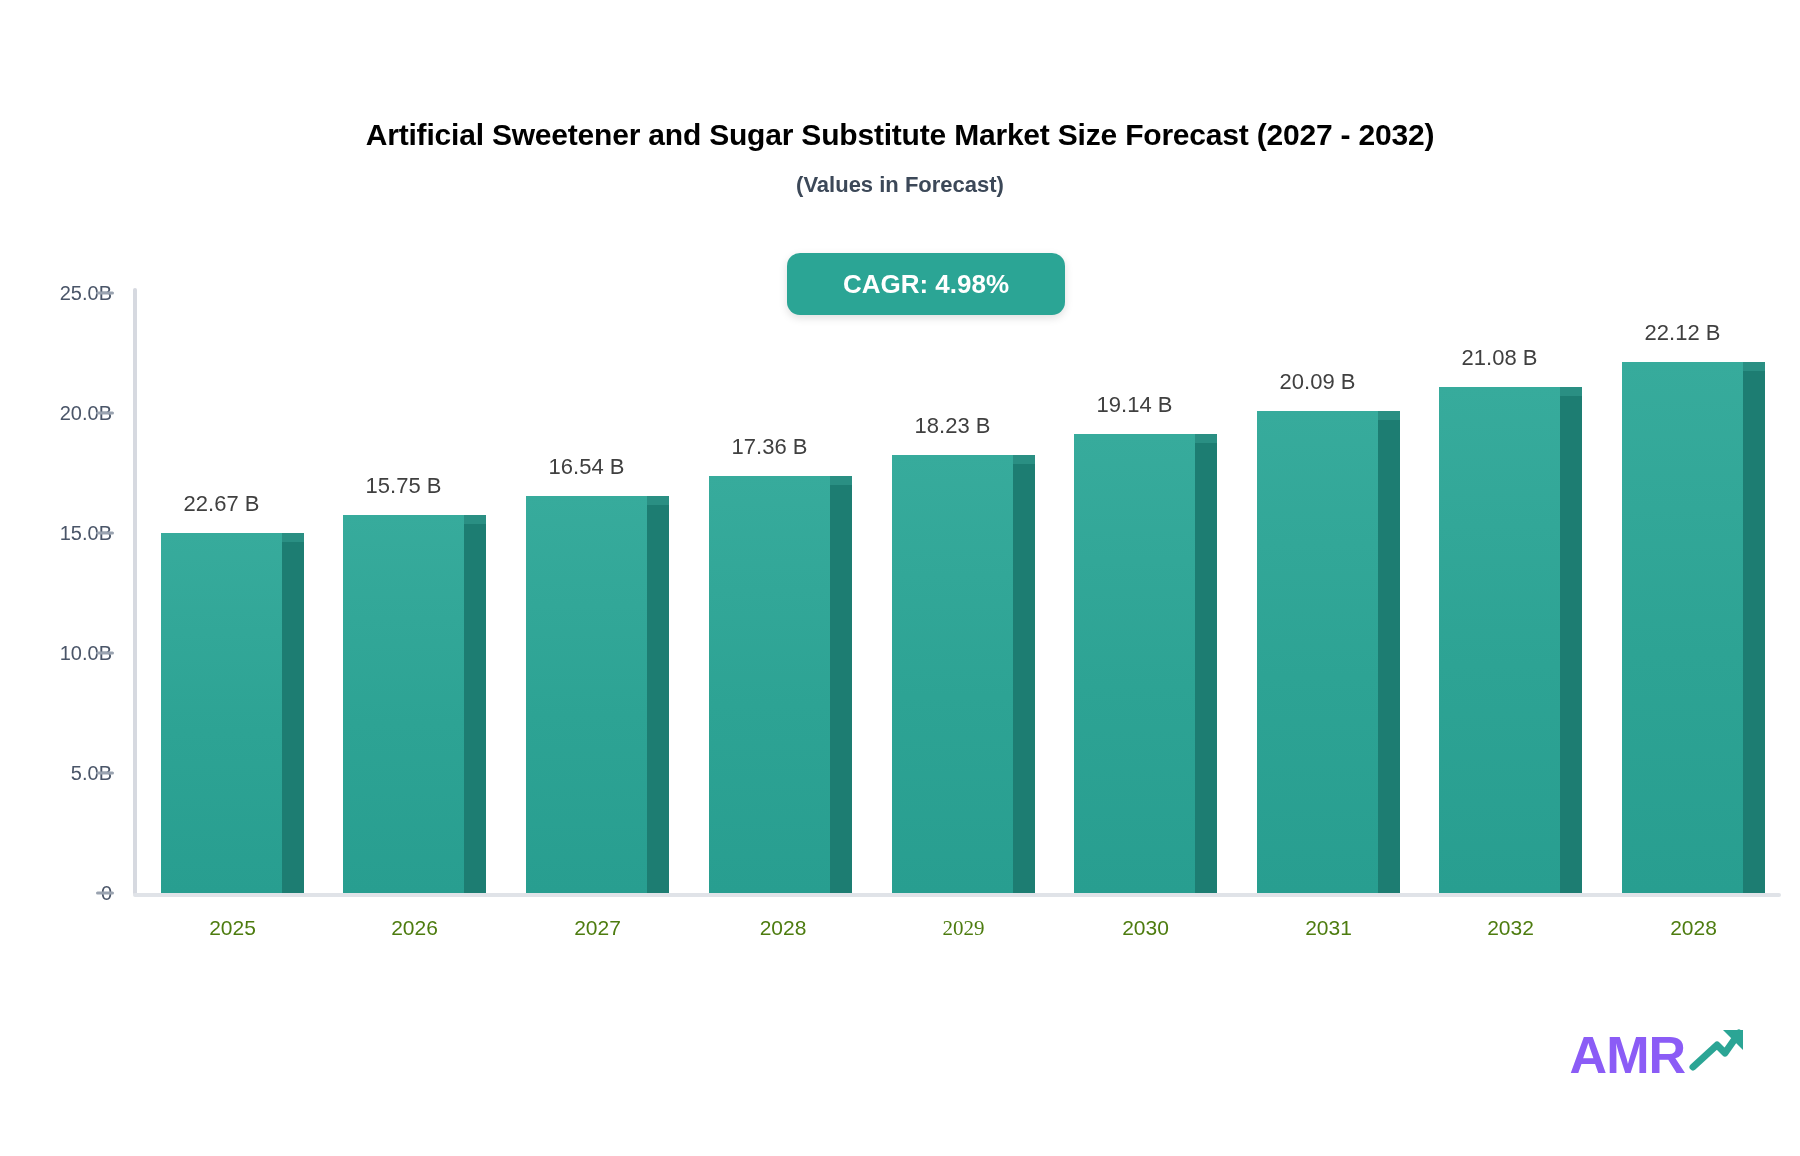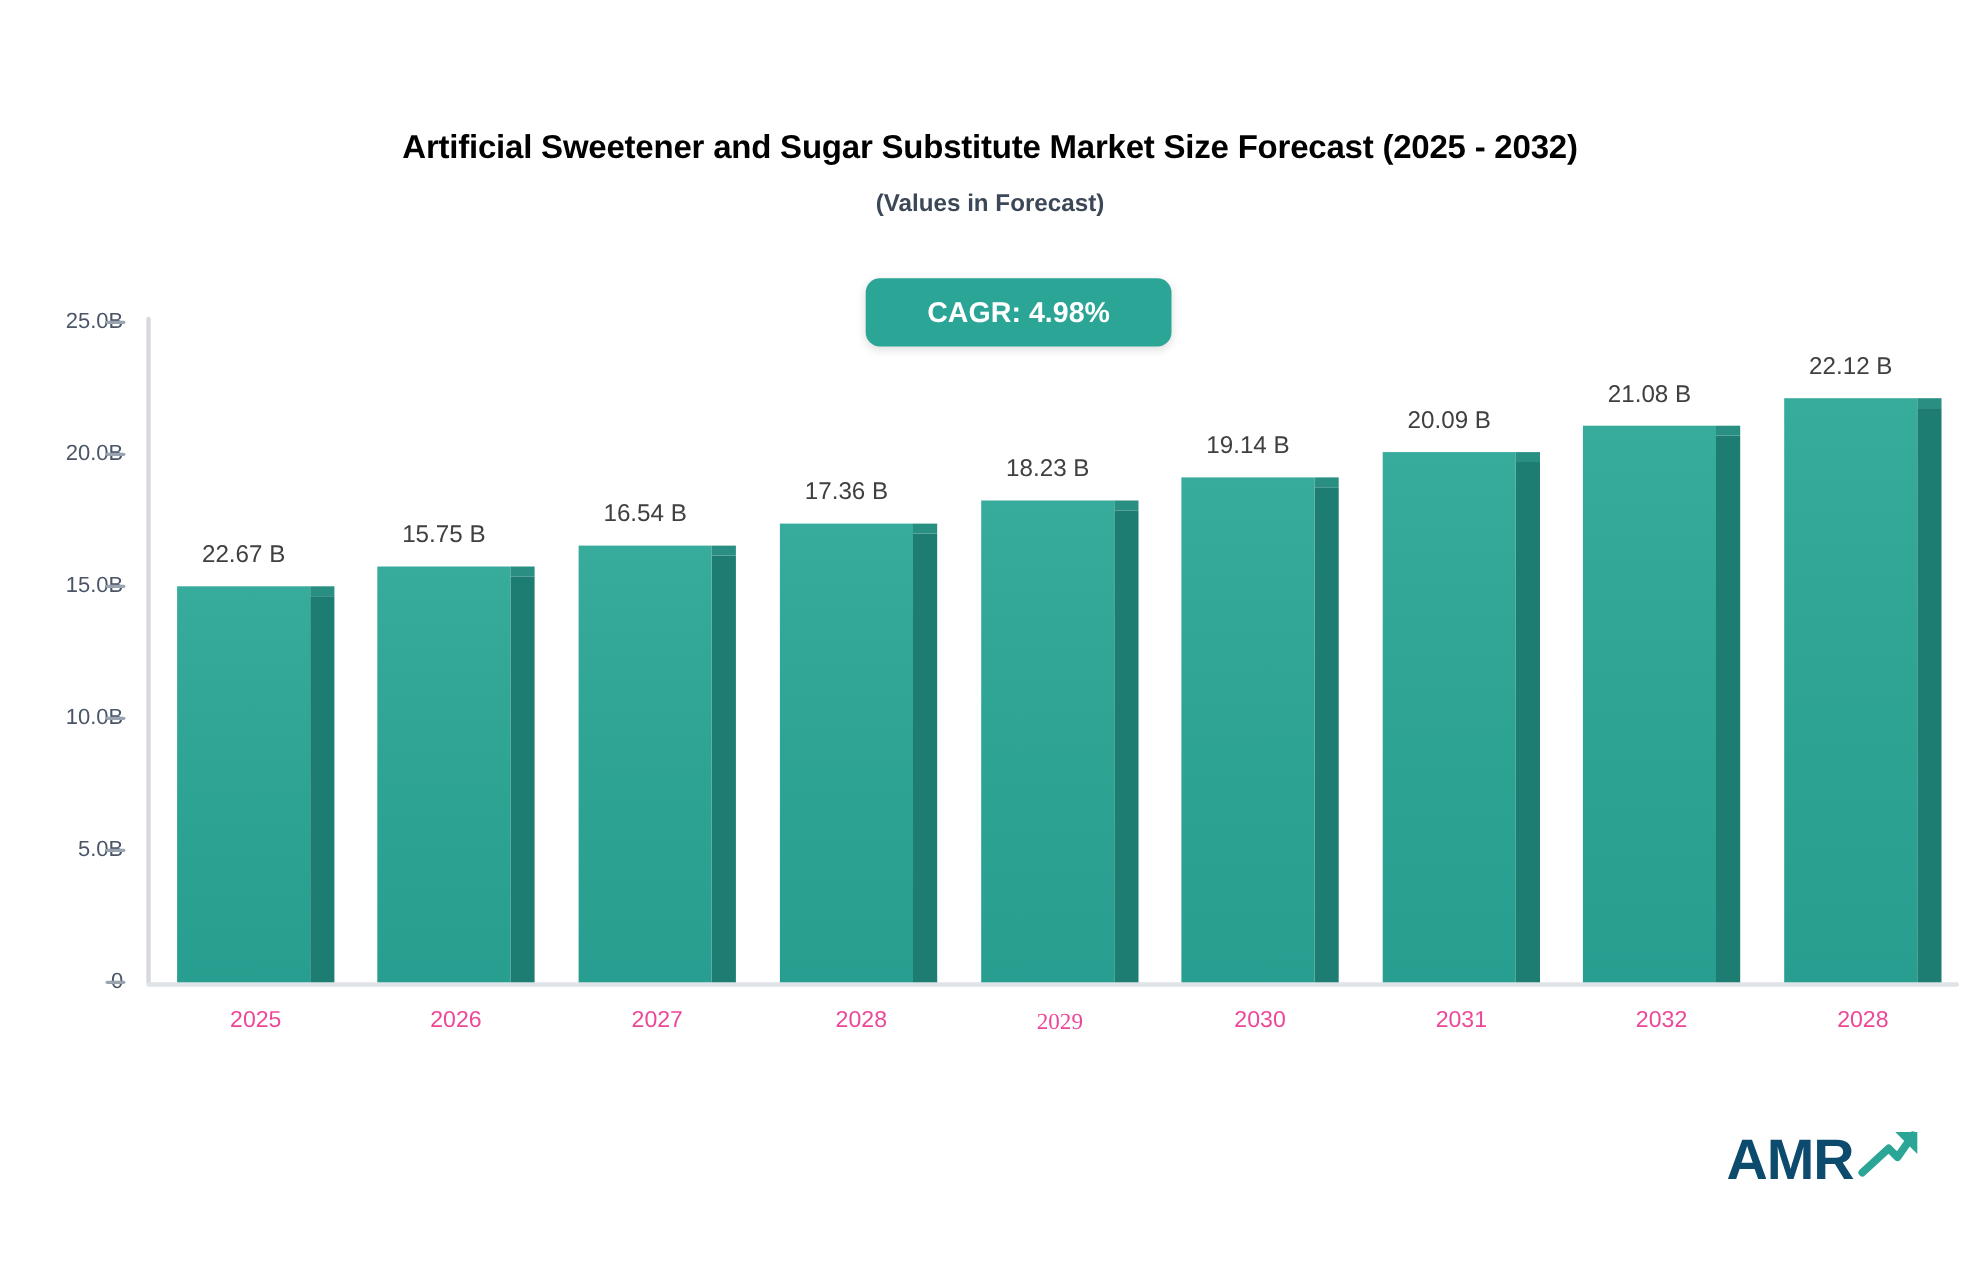--- a/index.html
+++ b/index.html
@@ -101,45 +101,45 @@
     transform:translateX(-50%);
     font-size:22px;
     color:#404040;
     white-space:nowrap;
   }
   .x-label {
     position:absolute;
     top:916px;
     text-align:center;
     font-size:21px;
-    color:#ec4899;
+    color:#4d7c0f;
     transform:translateX(-50%);
     white-space:nowrap;
   }
 
   
   #amr-logo {
     position:absolute;
     right:55px; bottom:75px;
     display:flex;
     align-items:flex-end;
   }
   #amr-logo-text {
     font-size:52px;
     font-weight:bold;
-    color:#0c4a6e;
+    color:#8b5cf6;
     letter-spacing:-1px;
     line-height:1;
   }
   #amr-logo-arrow { margin-left:2px; margin-bottom:4px; }
 </style>
 </head>
 <body>
 
-<div id="chart-title">Artificial Sweetener and Sugar Substitute Market Size Forecast (2025 - 2032)</div>
+<div id="chart-title">Artificial Sweetener and Sugar Substitute Market Size Forecast (2027 - 2032)</div>
 
 <div id="chart-subtitle">(Values in Forecast)</div>
 
 <div id="cagr-badge">CAGR: 4.98%</div>
 
 <div id="plot-area">
   <div id="y-axis-line"></div>
   <div id="x-axis-line"></div>
   <div id="y-ticks">
       <div class="y-tick-label" style="top: 893px;">0</div>

